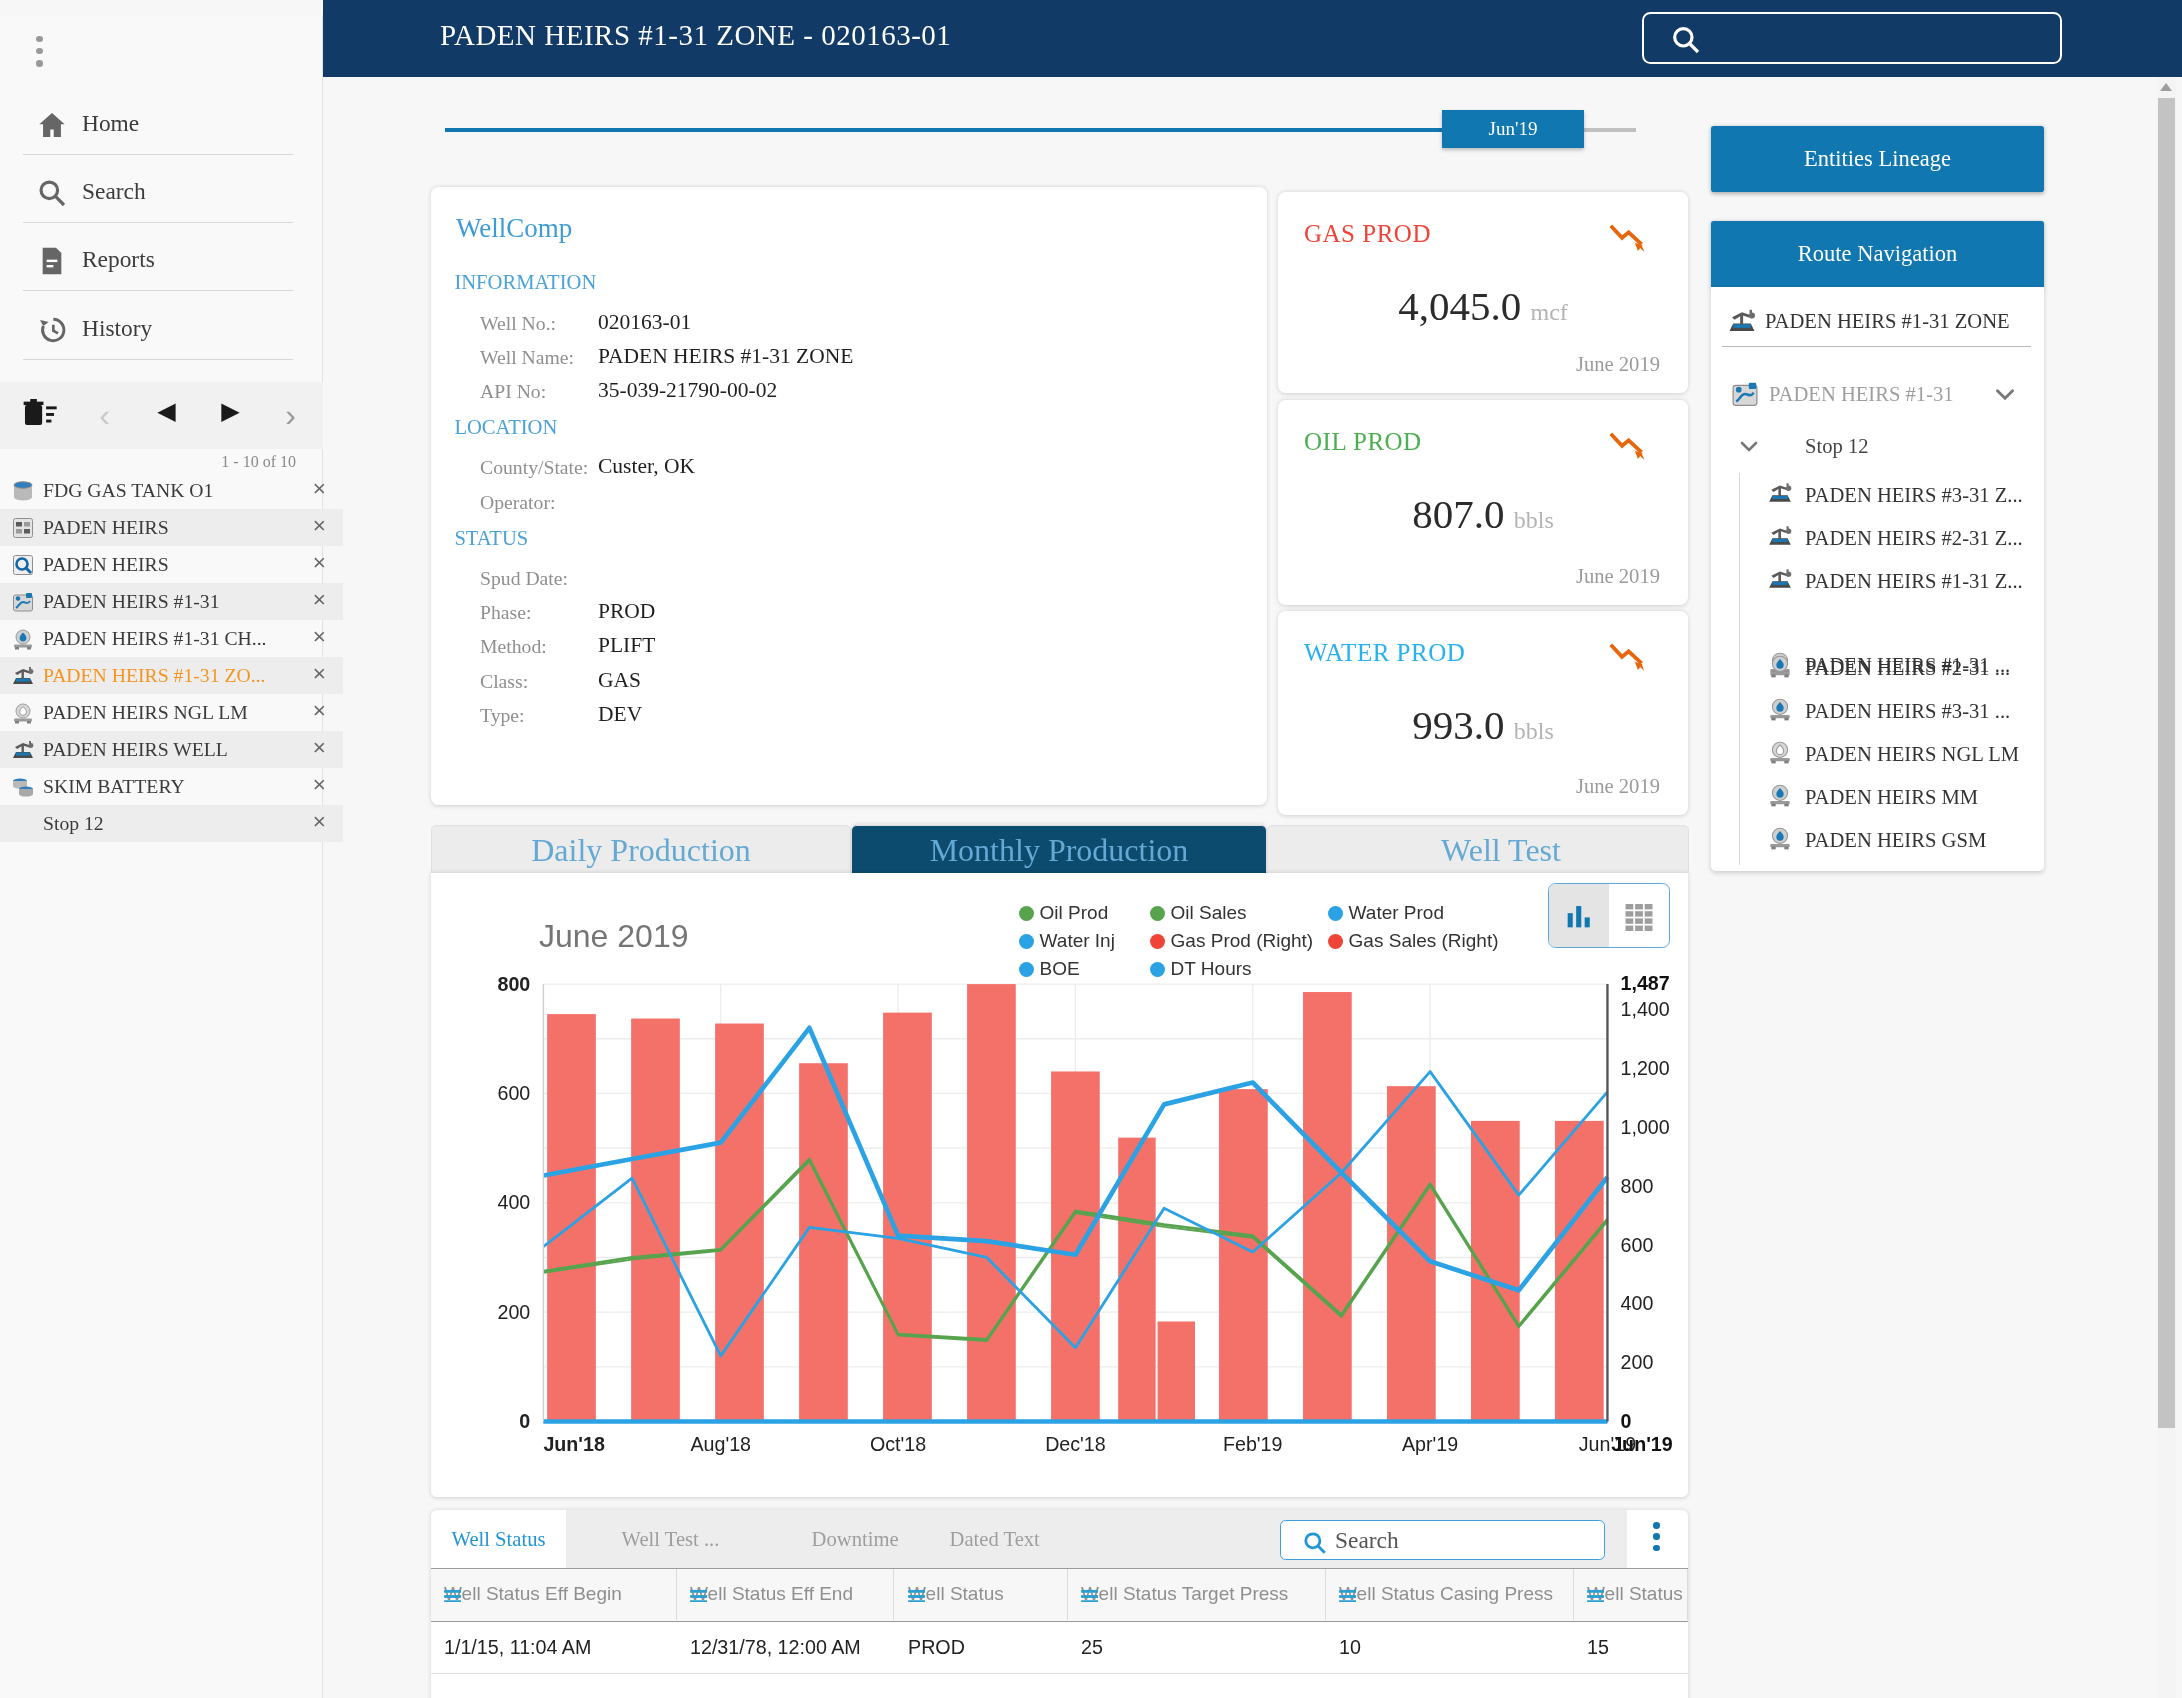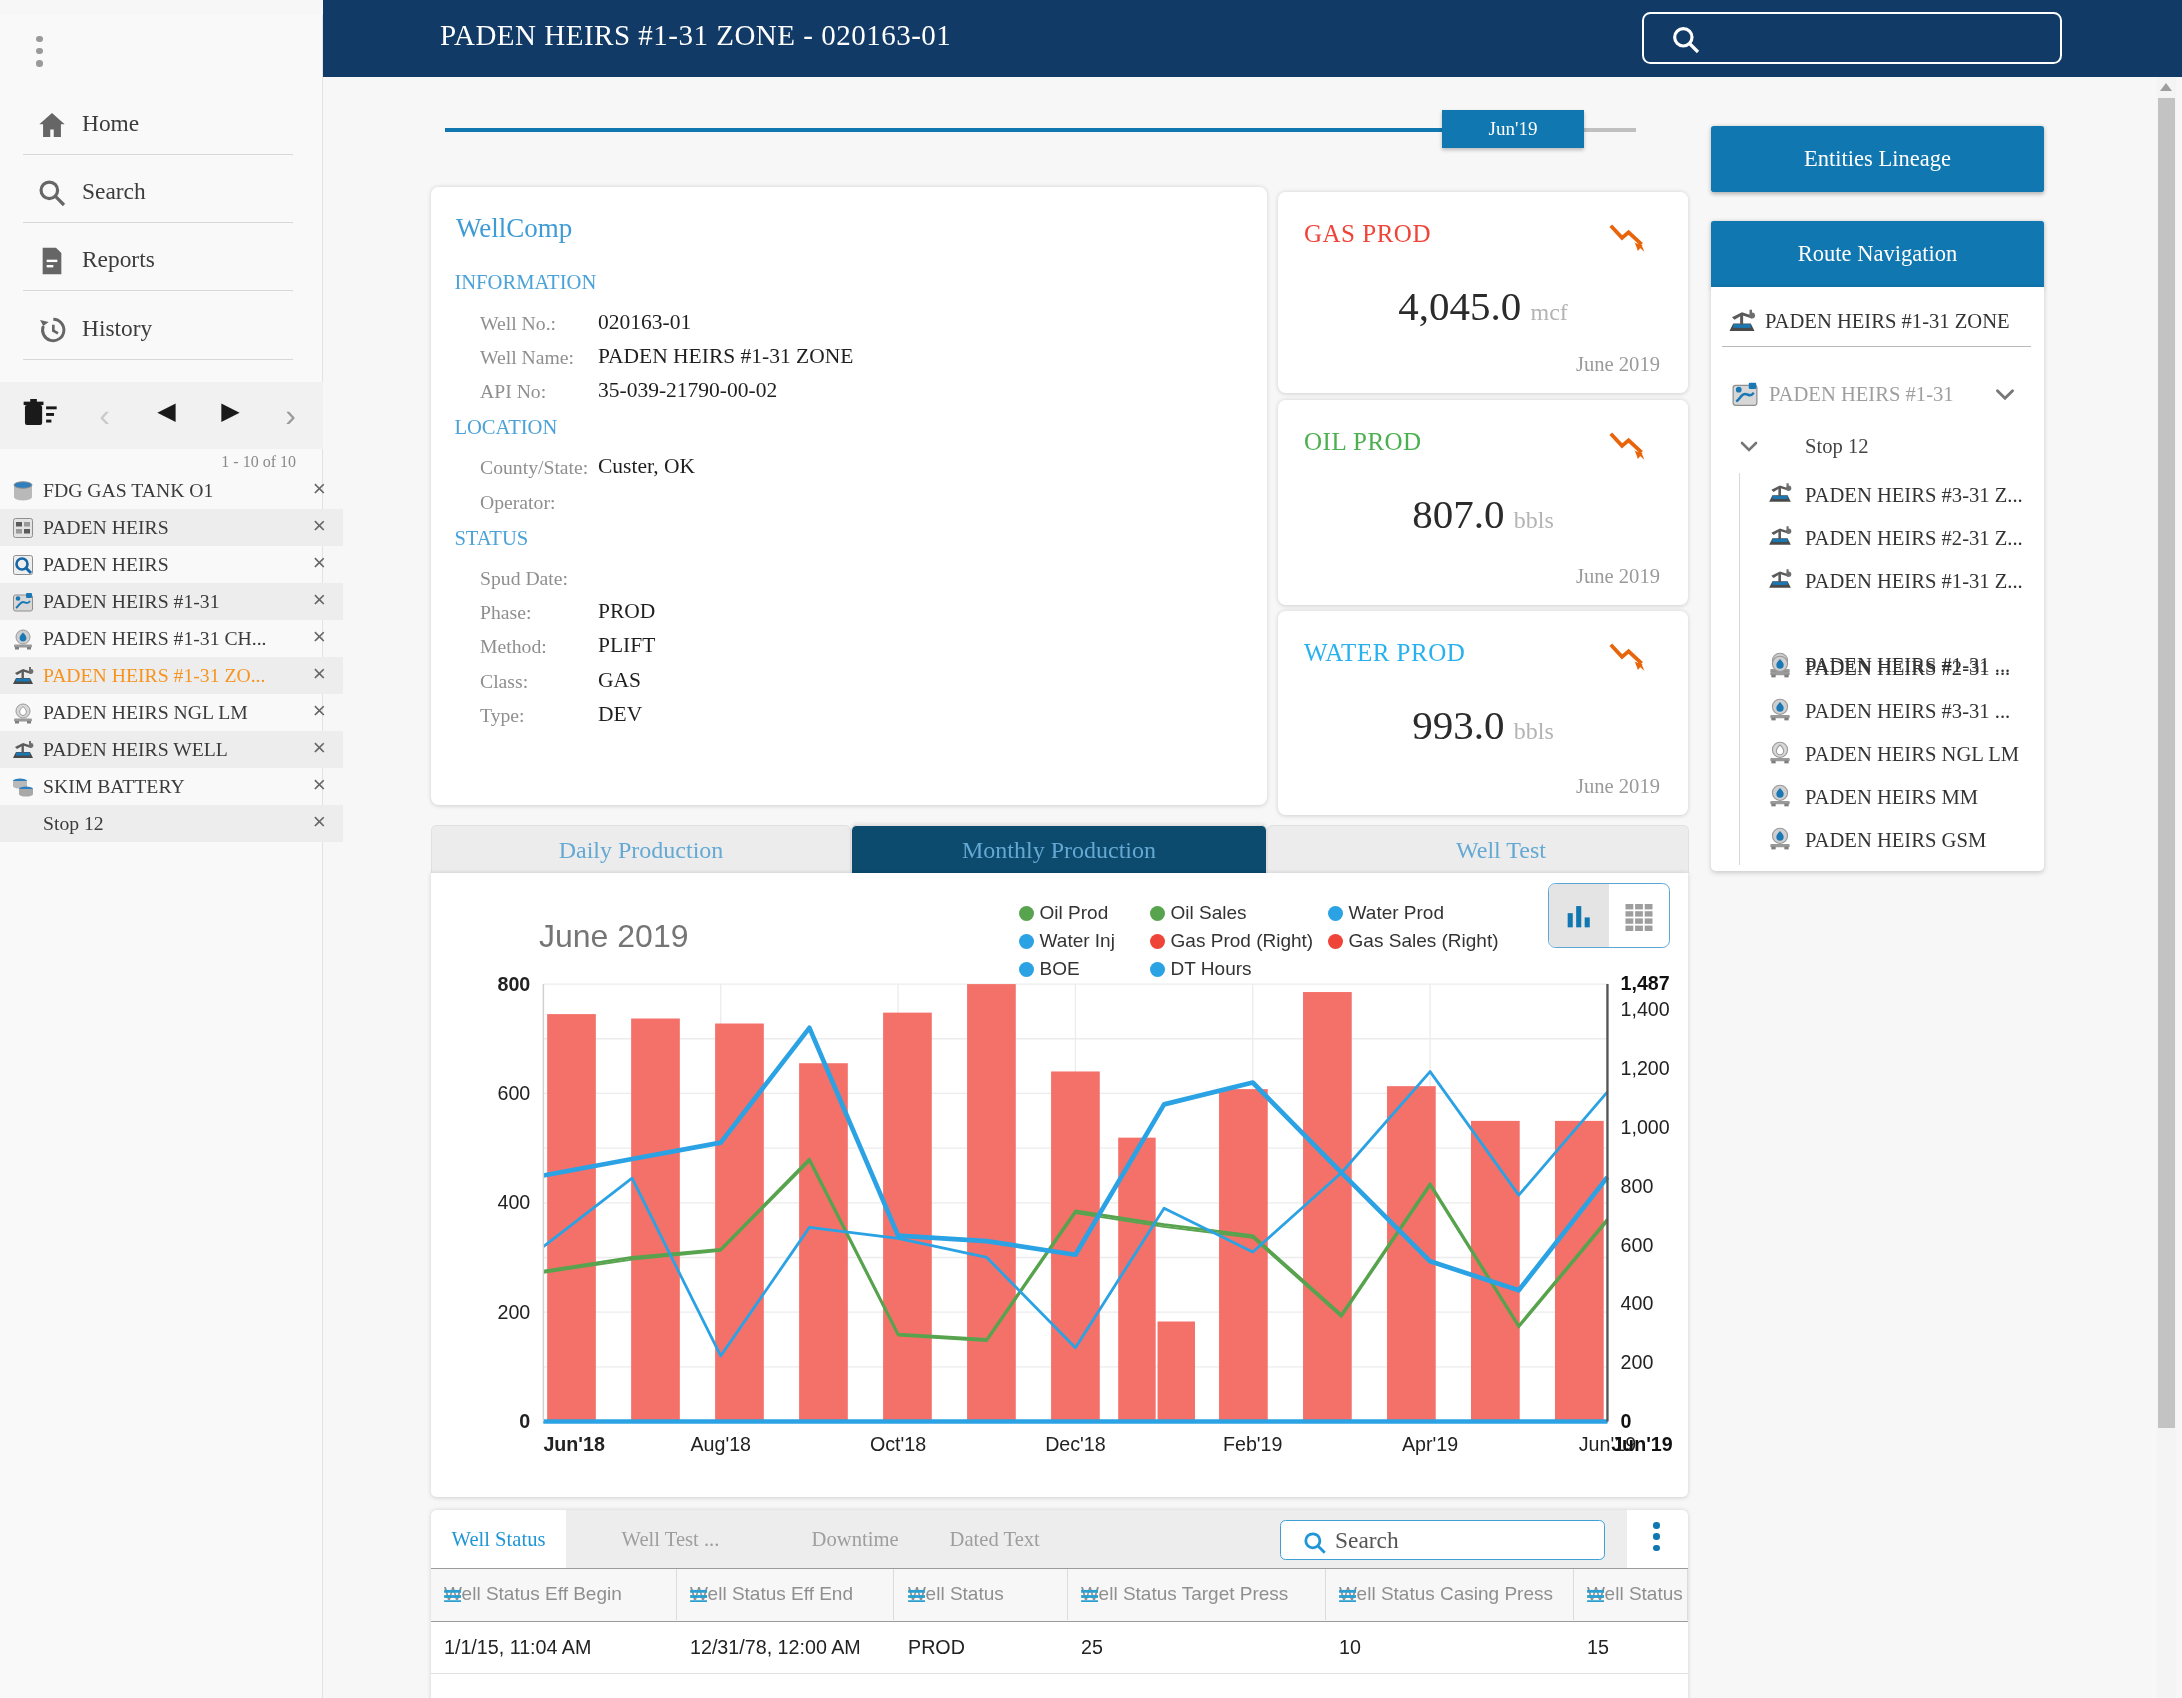--- a/index.html
+++ b/index.html
@@ -64,21 +64,21 @@
     box-shadow:0 1.9px 4.7px rgba(0,0,0,.3); cursor:pointer; }
   #routepanel { position:absolute; left:1711px; top:287px; width:333px; height:584px; background:#fff;
     border-radius:0 0 4.7px 4.7px; box-shadow:0 1.9px 5.6px rgba(0,0,0,.18); overflow:hidden; }
   .rp-row { position:absolute; left:0; width:333px; white-space:nowrap; }
   .rp-icon { position:absolute; width:28px; height:28px; }
   .rp-label { position:absolute; font-size:20.6px; color:#333; }
   #rp-divider { position:absolute; left:11.2px; top:59px; width:309px; border-top:0.9px solid #b9b9b9; }
   #rp-treeline { position:absolute; left:28px; top:186px; width:0; height:392px; border-left:1.9px solid #d8d8d8; }
 
   
-  .ptab { position:absolute; top:825px; height:48px; text-align:center; font-size:24px; color:#64a9d4;
+  .ptab { position:absolute; top:825px; height:48px; text-align:center; font-size:32px; color:#64a9d4;
     line-height:48px; background:#ececec; border:0.9px solid #e0e0e0; border-bottom:none;
     border-radius:5.6px 5.6px 0 0; cursor:pointer; }
   .ptab.active { background:#0c4a6e; box-shadow:0 -1.9px 3.7px rgba(0,0,0,.08); }
 
   #chartcard { left:431px; top:873px; width:1257px; height:624px; border-radius:0 0 5.6px 5.6px; }
   #chart-title { position:absolute; left:108px; top:45px; font-family:"Liberation Sans",sans-serif;
     font-size:32px; color:#757575; }
   #legend { position:absolute; left:588px; top:26px; display:grid;
     grid-template-columns:131px 178px 155px; grid-auto-rows:28px; font-family:"Liberation Sans",sans-serif; }
   .lg-item { display:flex; align-items:center; font-size:19px; color:#333; white-space:nowrap; }

